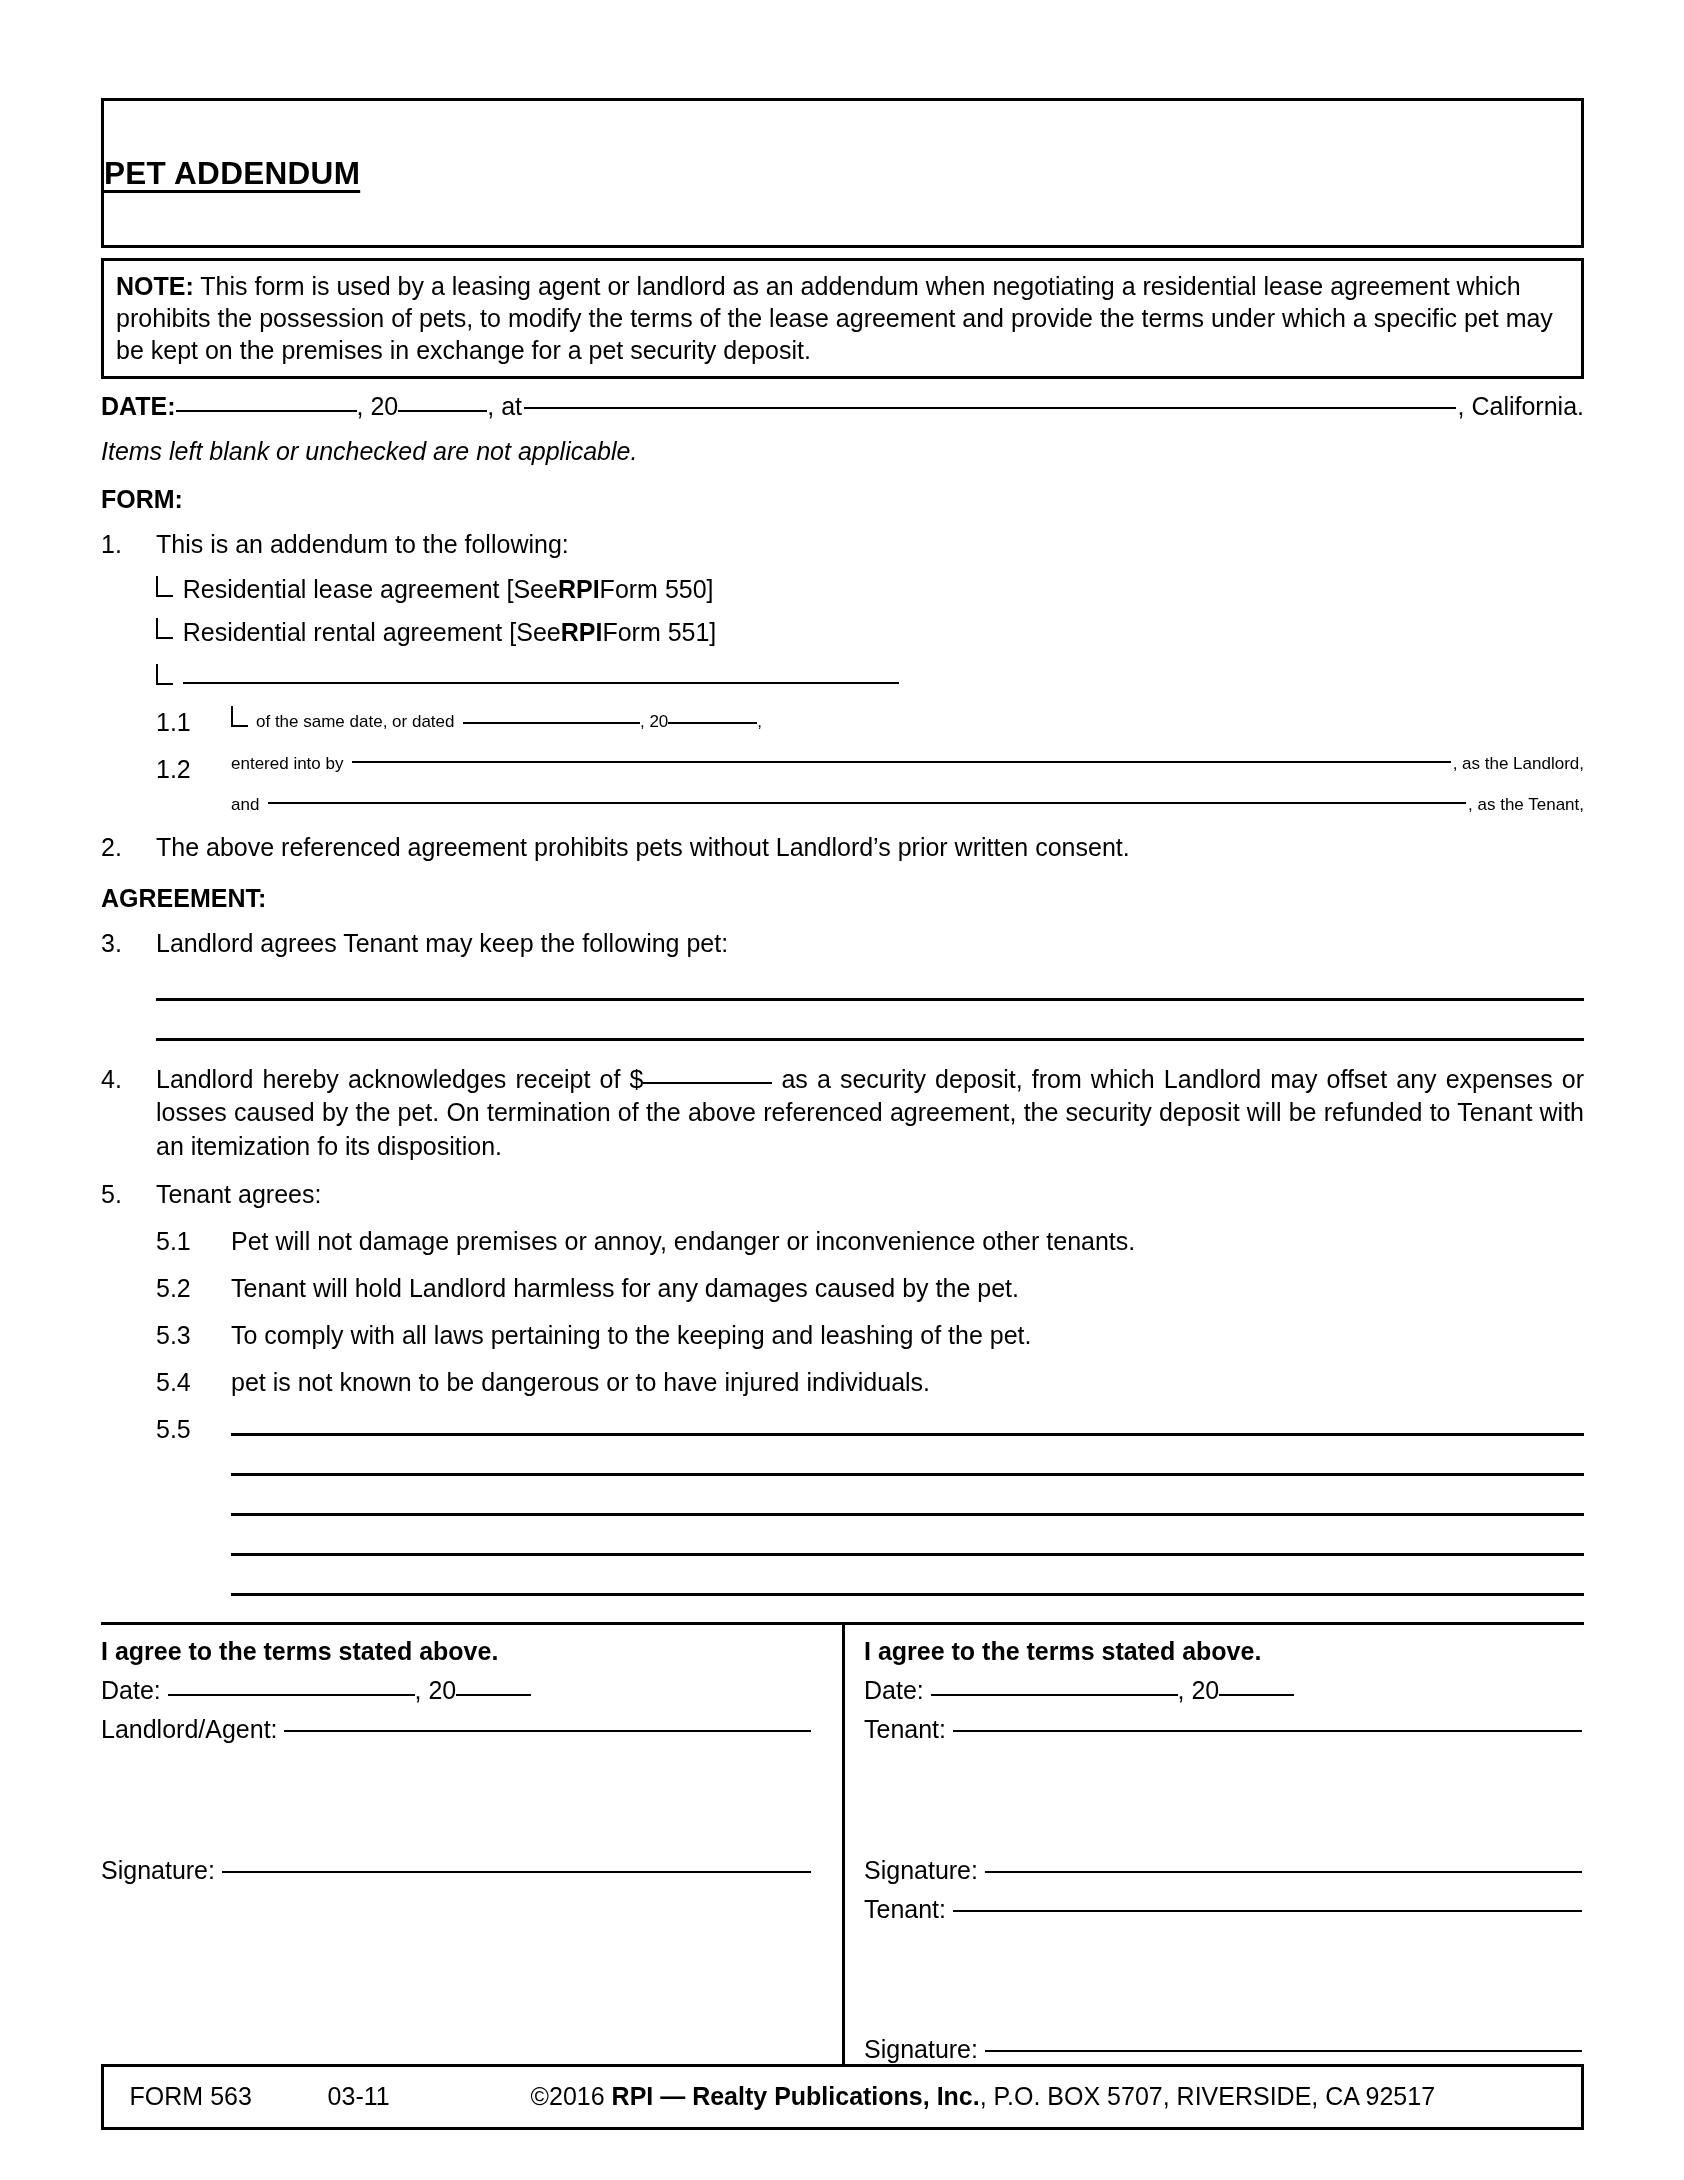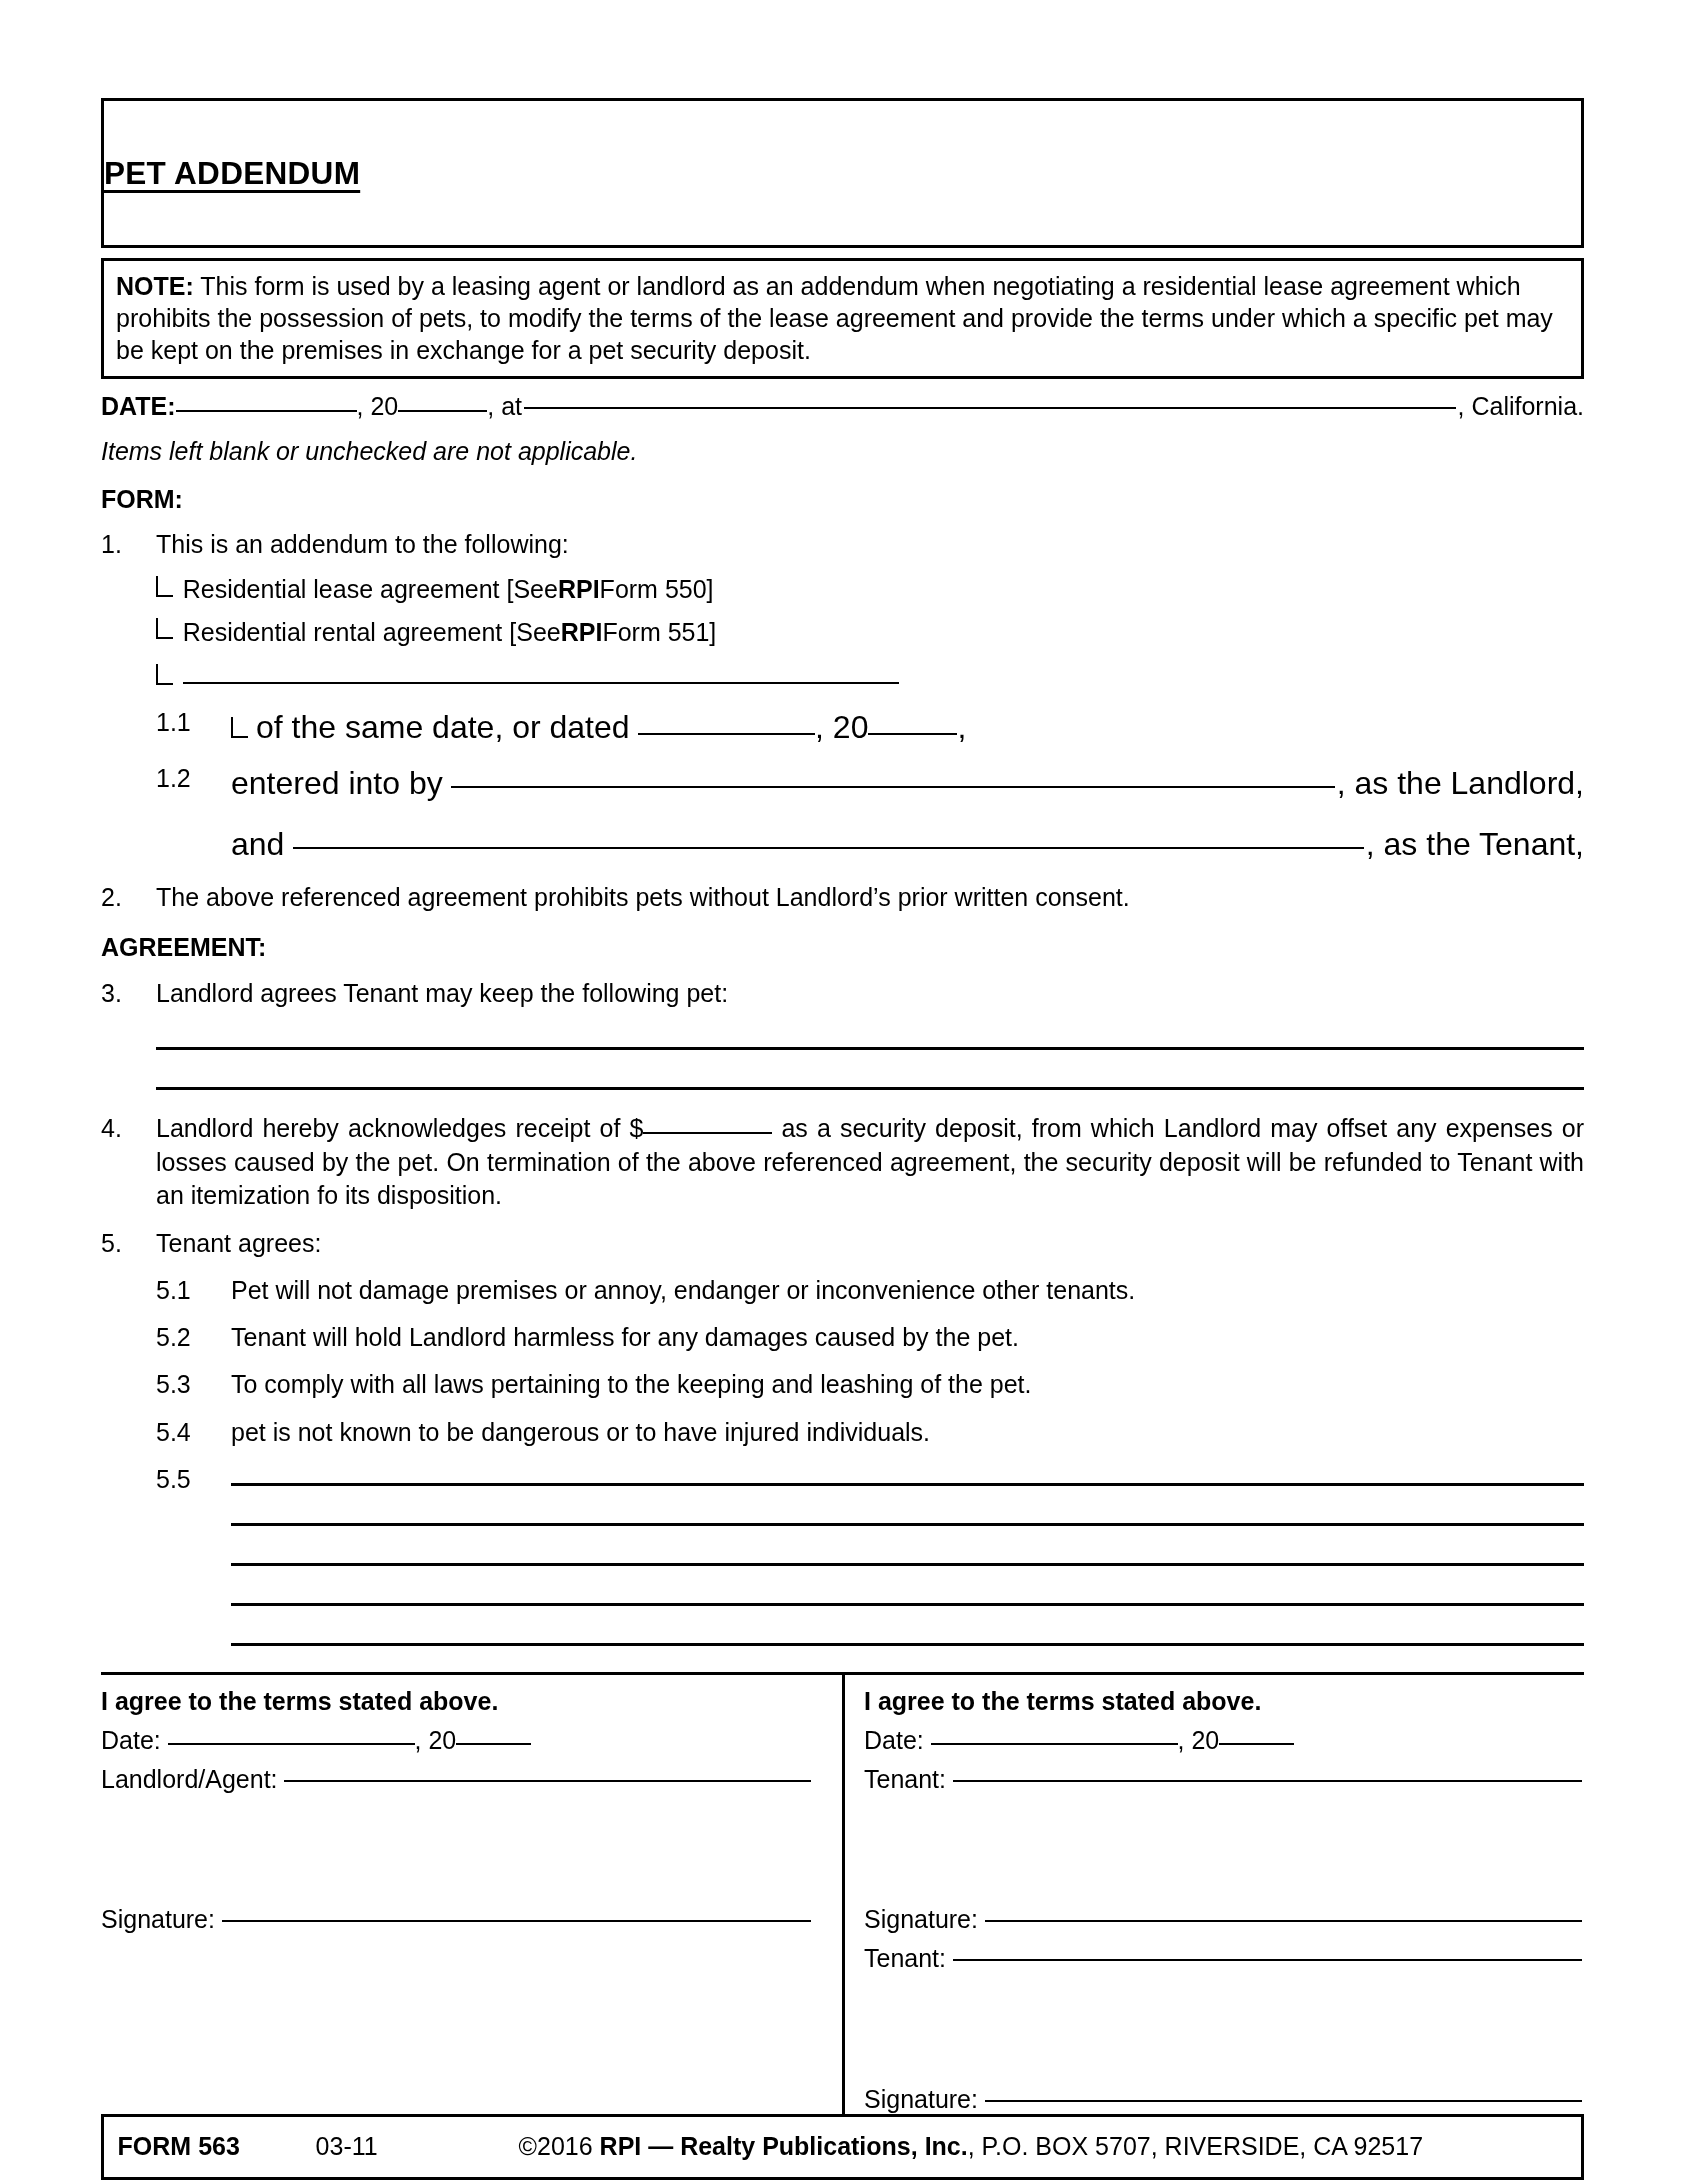--- a/index.html
+++ b/index.html
@@ -149,21 +149,21 @@
   }
 
   .blankline-full {
     border-bottom: 3px solid #000;
     margin-top: 37px;
   }
 
   .fill-row {
     display: flex;
     align-items: baseline;
-    font-size: 32px;
+    font-size: 17px;
     white-space: nowrap;
   }
 
   
   .sig-top-rule {
     border-top: 3.4px solid #000;
     margin-top: 25.6px;
   }
   .sig-wrap {
     display: flex;
@@ -193,21 +193,21 @@
   
   .footer-box {
     border: 3.4px solid #000;
     box-sizing: border-box;
     height: 66px;
     display: flex;
     align-items: center;
     font-size: 25px;
     padding-left: 13.6px;
   }
-  .footer-form { font-weight: bold; width: 198px; }
+  .footer-form { font-weight: normal; width: 198px; margin-left: 12px; }
   .footer-date { width: 203px; }
   .footer-copy b { font-weight: bold; }
 </style>
 </head>
 <body>
 
 <div class="page">
 
   <div class="title-box">
     <div class="title-text">PET ADDENDUM</div>

